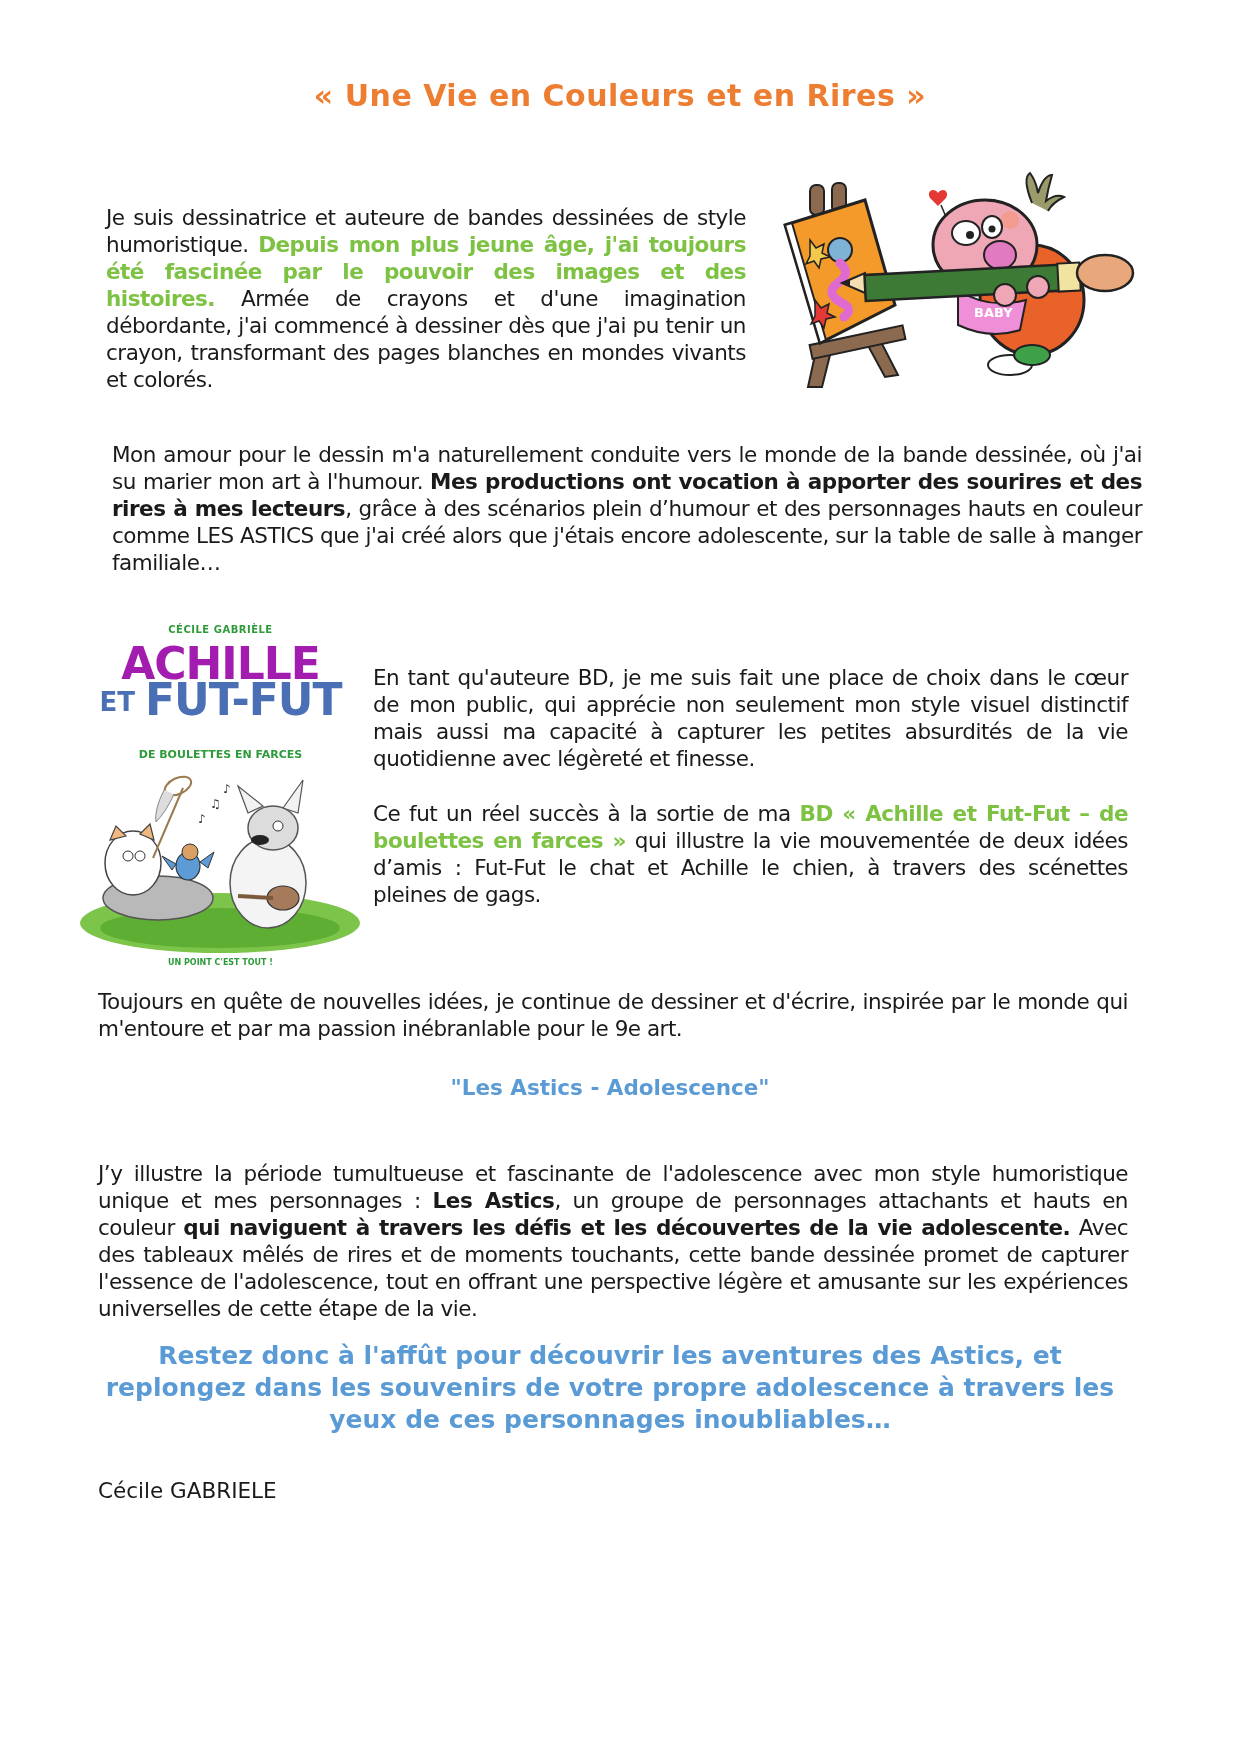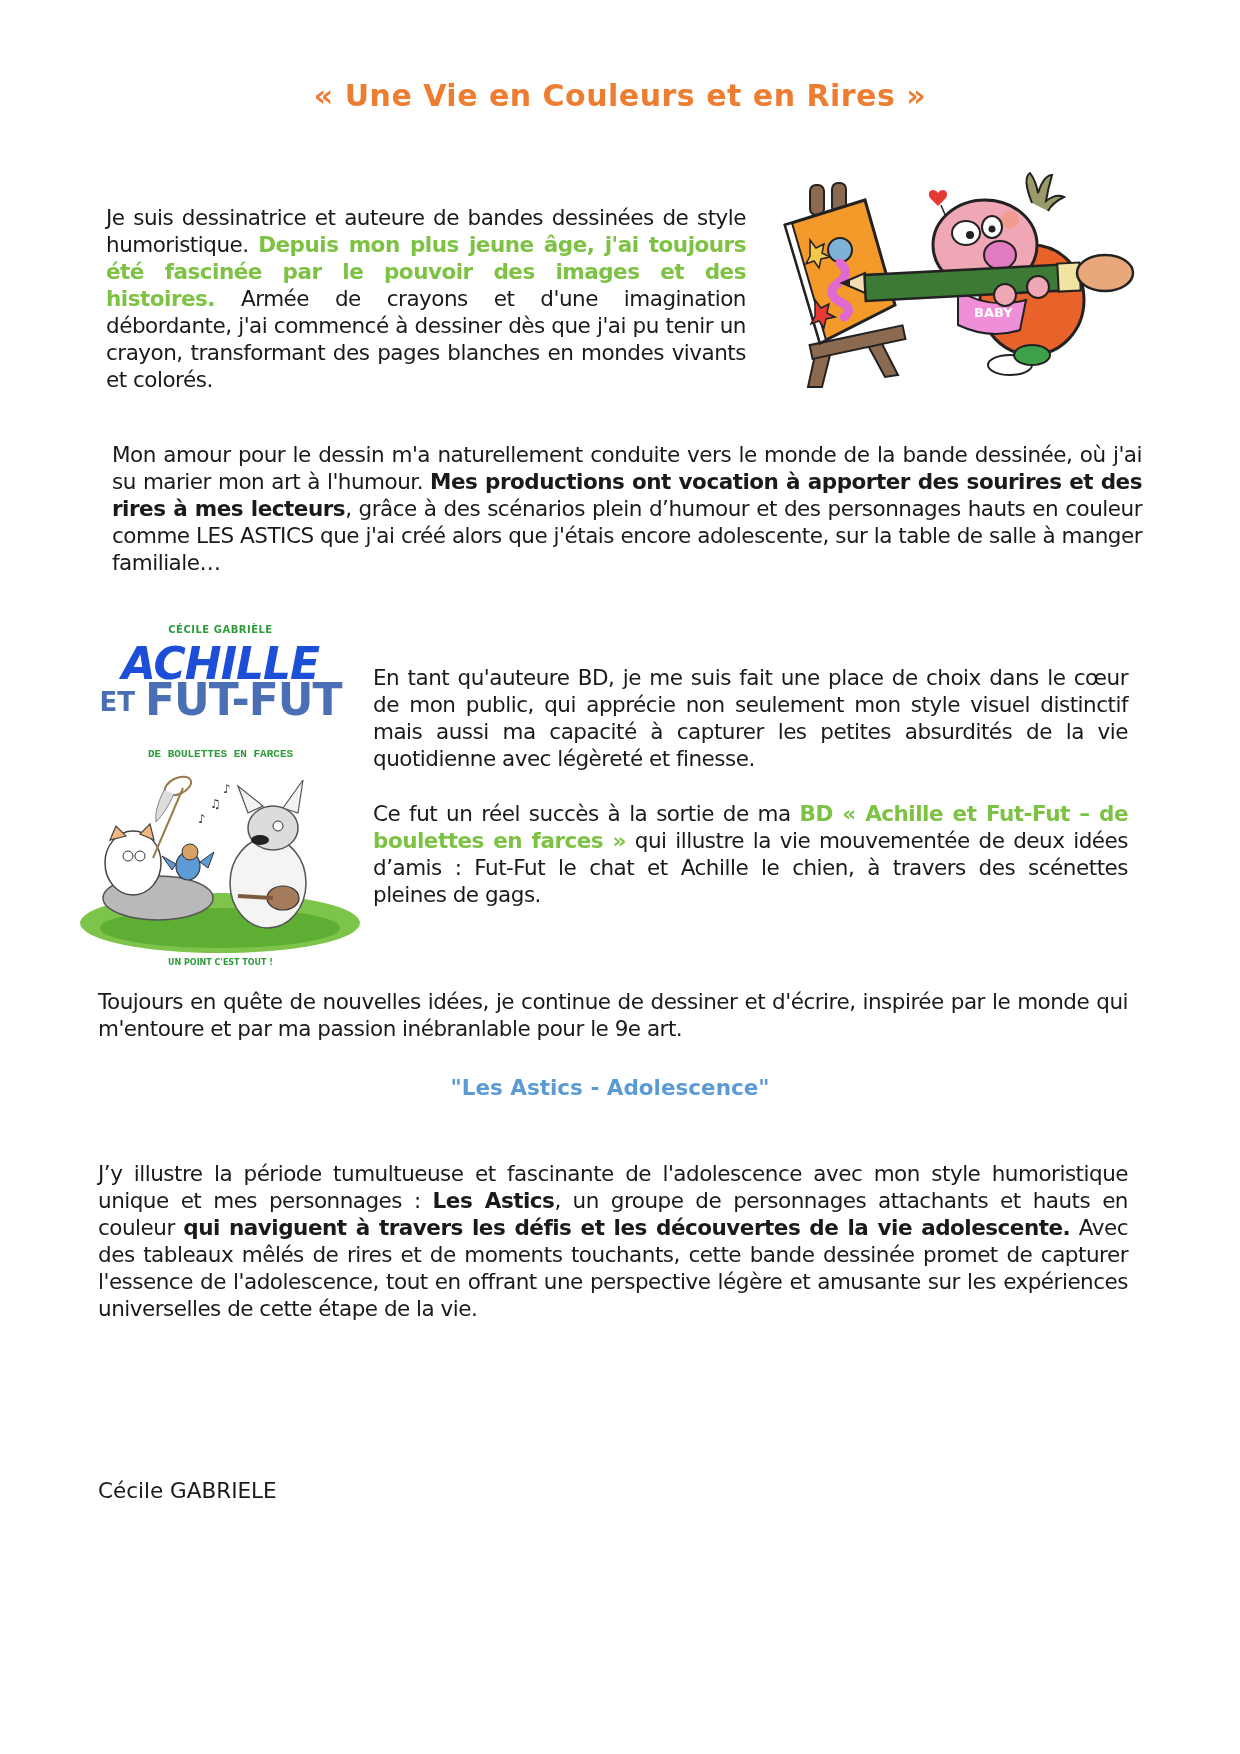--- a/index.html
+++ b/index.html
@@ -130,25 +130,25 @@
       <ellipse cx="262" cy="190" rx="18" ry="10" fill="#3FA04A" stroke="#222" stroke-width="2"></ellipse>
     </svg>
   </div>
 
   <p class="para" style="left:112px; top:441px; width:1030px; margin:0;">
     <span>Mon amour pour le dessin m'a naturellement conduite vers le monde de la bande dessinée, où j'ai su marier mon art à l'humour. </span><span class="b">Mes productions ont vocation à apporter des sourires et des rires à mes lecteurs</span><span>, grâce à des scénarios plein d’humour et des personnages hauts en couleur comme LES ASTICS que j'ai créé alors que j'étais encore adolescente, sur la table de salle à manger familiale…</span>
   </p>
 
   <div class="cover">
     <div class="cover-author" style="color:#2E9B3A;">CÉCILE GABRIÈLE</div>
-    <div class="cover-title1" style="color:#1d4ed8;font-style:italic;">ACHILLE</div>
+    <div class="cover-title1" style="color:#a21caf;">ACHILLE</div>
     <div class="cover-title2" style="color:#4A6FB5;">
       <span class="et">ET</span><span class="ff">FUT-FUT</span>
     </div>
-    <div class="cover-sub" style="color:#2E9B3A;font-family:Liberation Mono, monospace;">DE BOULETTES EN FARCES</div>
+    <div class="cover-sub" style="color:#2E9B3A;">DE BOULETTES EN FARCES</div>
     <div class="cover-art">
       <svg width="285" height="185" viewBox="0 0 285 185">
 
         <ellipse cx="142" cy="155" rx="140" ry="30" fill="#7CC44A"></ellipse>
         <ellipse cx="142" cy="160" rx="120" ry="20" fill="#5FAE34"></ellipse>
 
         <ellipse cx="80" cy="130" rx="55" ry="22" fill="#B9B9B9" stroke="#555" stroke-width="1.5"></ellipse>
 
         <ellipse cx="55" cy="95" rx="28" ry="32" fill="#ffffff" stroke="#444" stroke-width="1.5"></ellipse>
         <polygon points="32,72 38,58 48,68" fill="#F2B880" stroke="#444" stroke-width="1.2"></polygon>
@@ -195,16 +195,19 @@
   </p>
 
   <div class="center-blue" style="top:1074px; font-size:21.5px; line-height:27px; color:#5B9BD5;">
     <div>"Les Astics - Adolescence"</div>
   </div>
 
   <p class="para" style="left:98px; top:1160px; width:1030px; margin:0;">
     <span>J’y illustre la période tumultueuse et fascinante de l'adolescence avec mon style humoristique unique et mes personnages : </span><span class="b">Les Astics</span><span>, un groupe de personnages attachants et hauts en couleur </span><span class="b">qui naviguent à travers les défis et les découvertes de la vie adolescente.</span><span>  Avec des tableaux mêlés de rires et de moments touchants, cette bande dessinée promet de capturer l'essence de l'adolescence, tout en offrant une perspective légère et amusante sur les expériences universelles de cette étape de la vie.</span>
   </p>
 
+  <div class="center-blue" style="top:1340px; font-size:25px; line-height:32px; color:#5B9BD5; text-align:center; text-align-last:center;">
+    <span>Restez donc à l'affût pour découvrir les aventures des Astics, et replongez dans les souvenirs de votre propre adolescence à travers les yeux de ces personnages inoubliables…</span>
+  </div>
 
   <div class="sig">Cécile GABRIELE</div>
 
 </div>
 
 </body></html>

